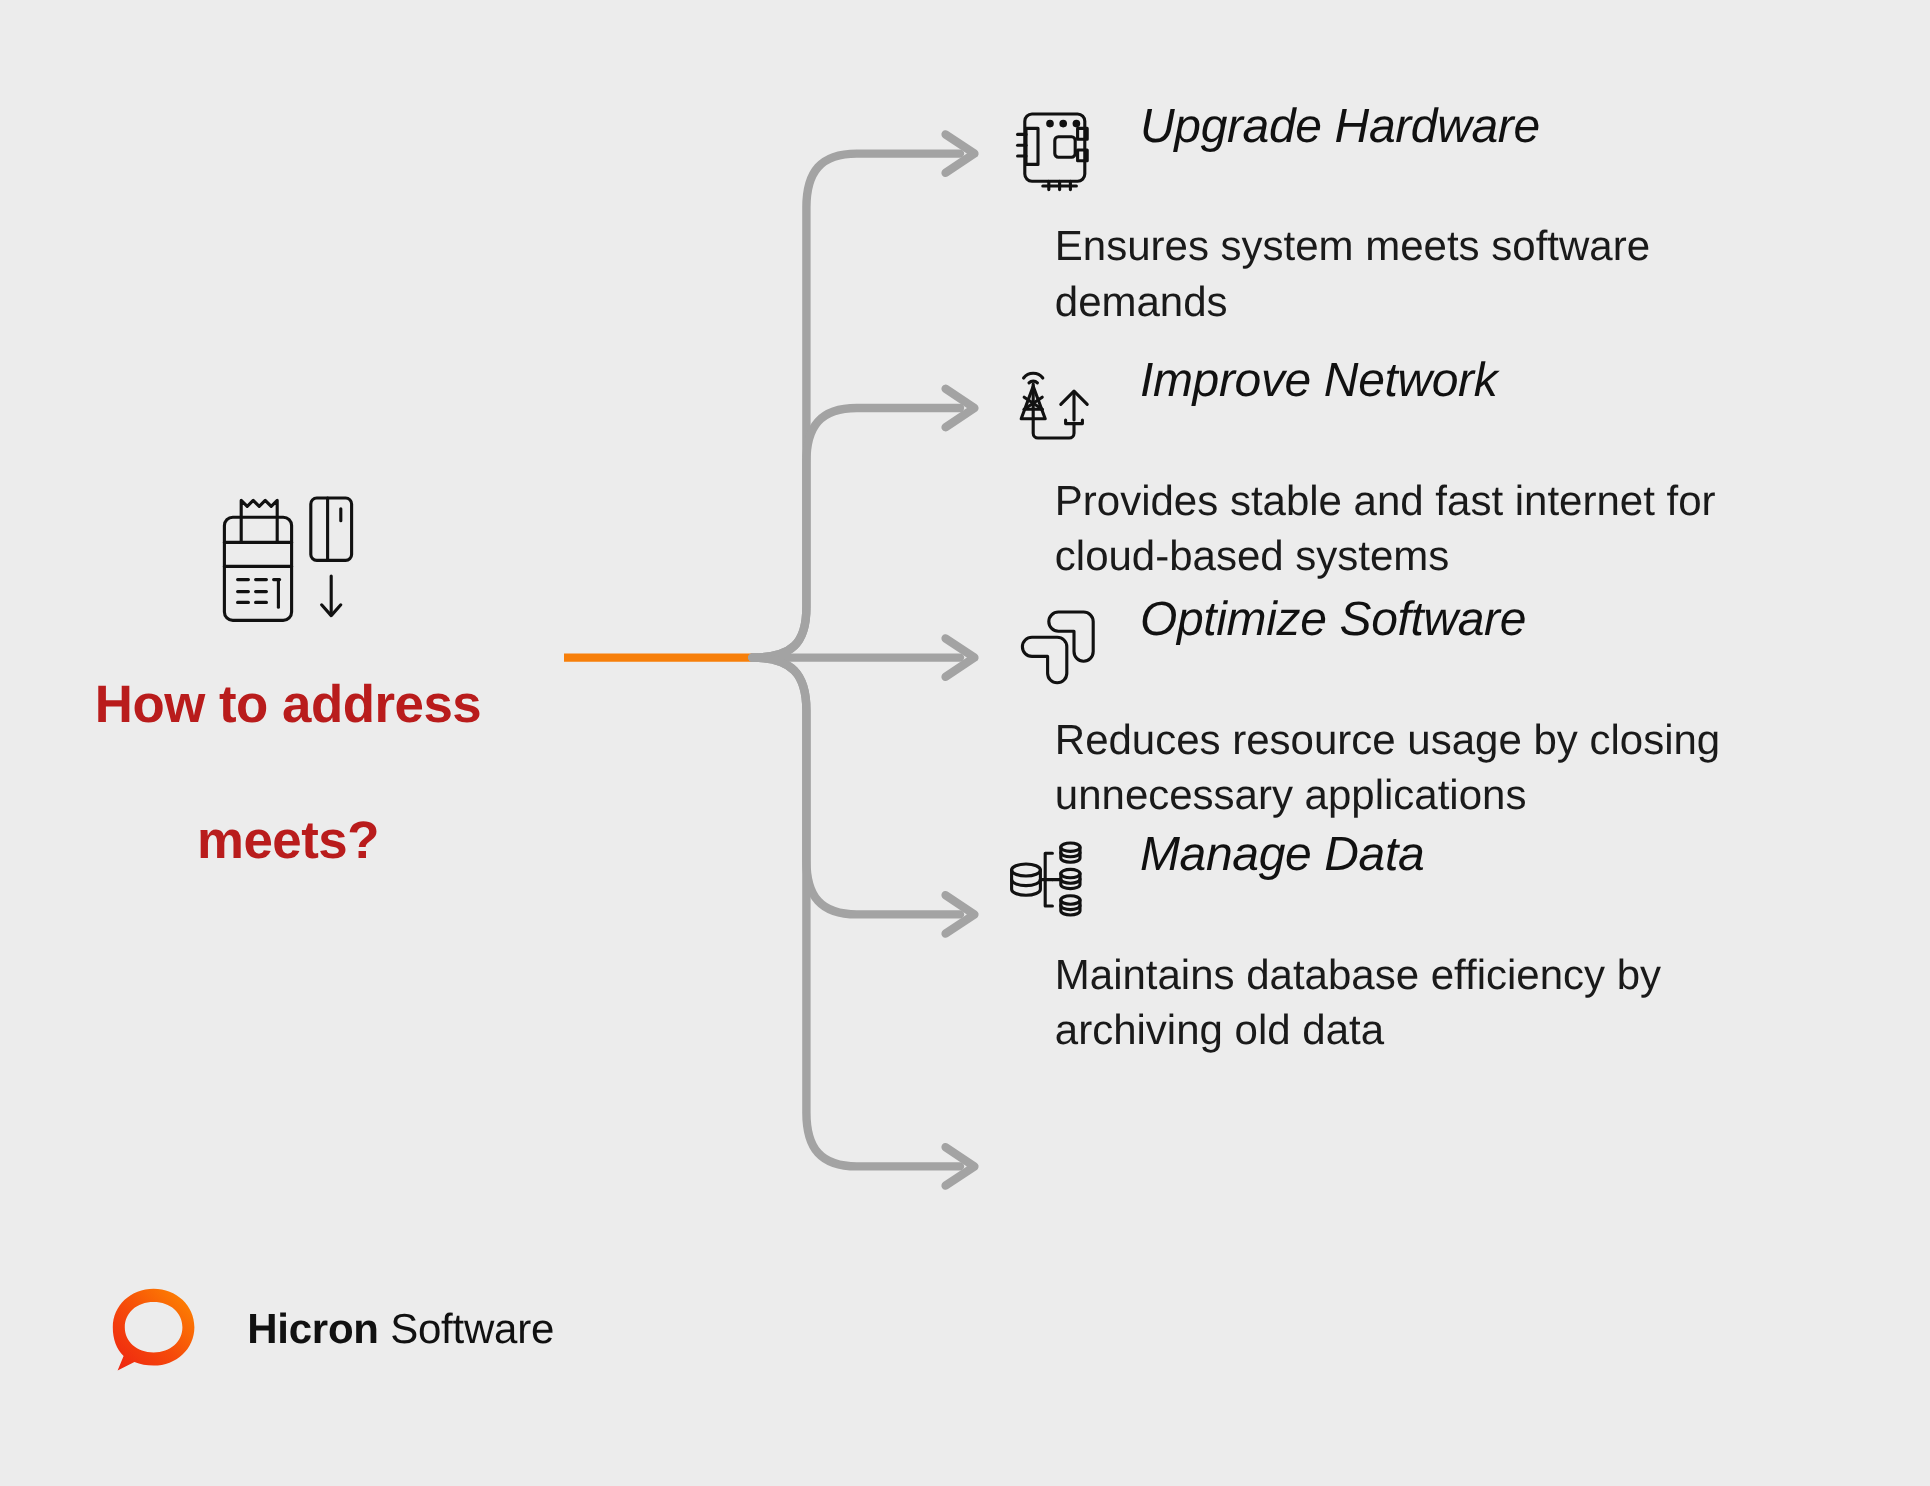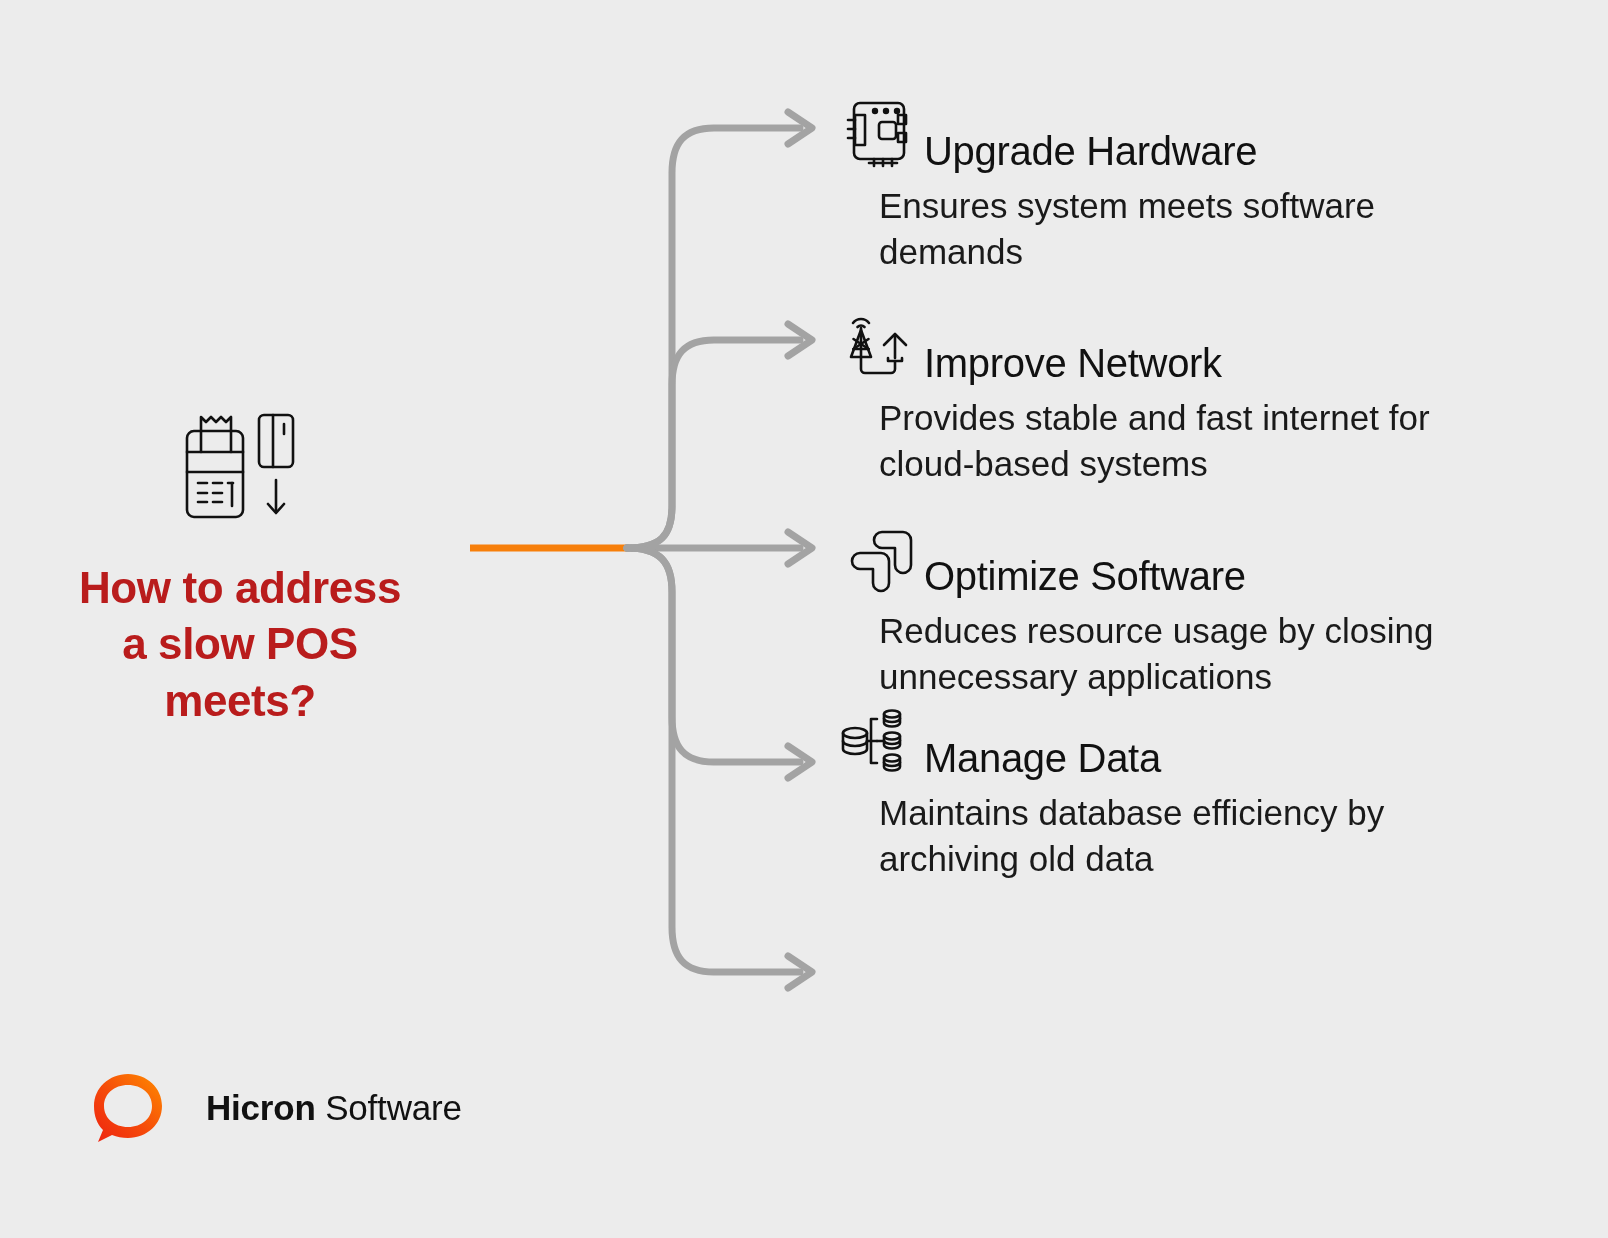--- a/index.html
+++ b/index.html
@@ -73,23 +73,24 @@
   }
 
   
   .branch {
     position: absolute;
     left: 838px;
     width: 740px;
   }
   .branch-head {
     display: flex;
-    align-items: flex-end;
-    gap: 8px;
+    align-items: flex-start;
+    gap: 34px;
     height: 86px;
+    font-style: italic;
   }
   .branch-icon {
     width: 78px;
     height: 78px;
     flex: 0 0 78px;
     display: block;
   }
   .branch-title {
     font-size: 40px;
     color: #111;
@@ -154,21 +155,21 @@
         <rect x="94" y="25" width="34" height="52" rx="5"></rect>
         <line x1="108" y1="25" x2="108" y2="77"></line>
         <line x1="119" y1="34" x2="119" y2="44"></line>
 
         <line x1="111" y1="90" x2="111" y2="122"></line>
         <polyline points="103,114 111,123 119,114"></polyline>
       </g>
     </svg>
     <div class="root-title">
       <span>How to address</span><br>
-      <span>a slow POS</span><br>
+      <br>
       <span>meets?</span>
     </div>
   </div>
 
   <div class="logo">
     <svg class="logo-mark" viewBox="0 0 80 80">
       <defs>
         <linearGradient id="hicronGrad" x1="0" y1="1" x2="1" y2="0">
           <stop offset="0%" stop-color="#ee2211"></stop>
           <stop offset="45%" stop-color="#f5490a"></stop>
@@ -228,21 +229,21 @@
           <polyline points="50,53 50,56 64,56 64,53"></polyline>
 
           <path d="M23 52 v12 a4 4 0 0 0 4 4 h26 a4 4 0 0 0 4 -4 v-8"></path>
         </g>
       </svg>
       <div class="branch-title">Improve Network</div>
     </div>
     <div class="branch-desc">Provides stable and fast internet for cloud-based systems</div>
   </div>
 
-  <div class="branch" style="top:510px;">
+  <div class="branch" style="top:496px;">
     <div class="branch-head">
       <svg class="branch-icon" viewBox="0 0 78 78">
         <g fill="none" stroke="#111" stroke-width="2.6" stroke-linecap="round" stroke-linejoin="round">
 
           <path d="M44 14 h21 a8 8 0 0 1 8 8 v25 a8 8 0 0 1 -8 8 a8 8 0 0 1 -8 -8 v-17 h-13 a8 8 0 0 1 -8 -8 a8 8 0 0 1 8 -8 z"></path>
 
           <path d="M22 35 h21 a8 8 0 0 1 8 8 v22 a8 8 0 0 1 -8 8 a8 8 0 0 1 -8 -8 v-14 h-13 a8 8 0 0 1 -8 -8 a8 8 0 0 1 8 -8 z"></path>
         </g>
       </svg>
       <div class="branch-title">Optimize Software</div>

